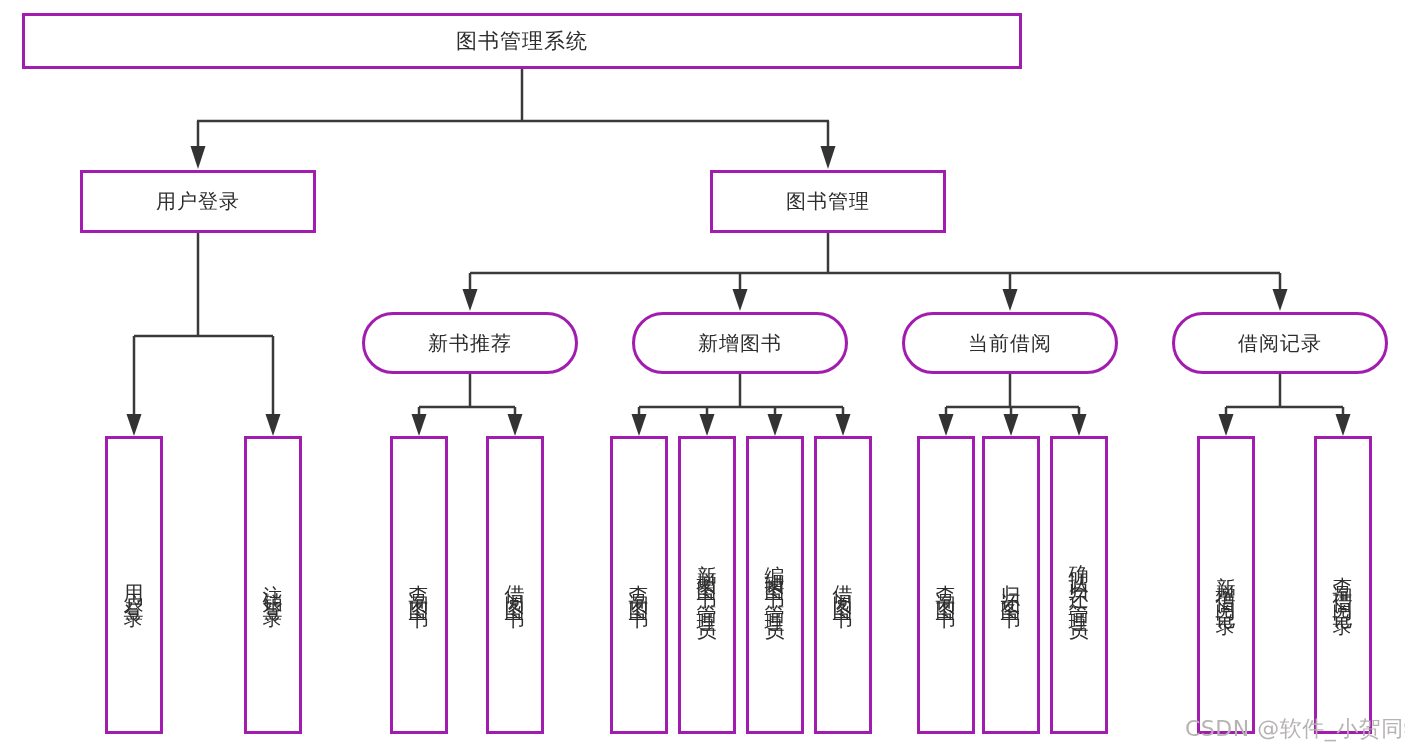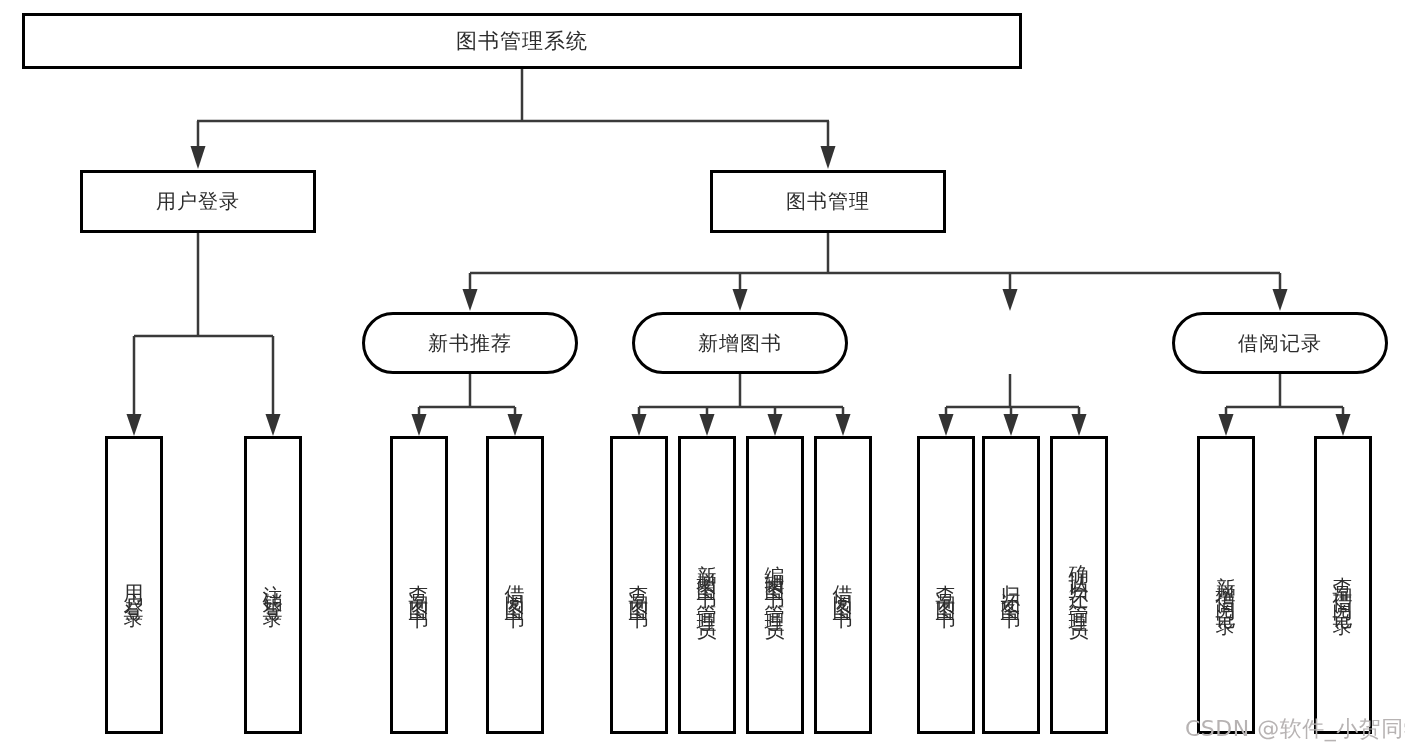--- a/index.html
+++ b/index.html
@@ -28,21 +28,21 @@
     stroke-width: 2.5;
   }
   .connectors polygon {
     fill: #333333;
     stroke: none;
   }
   .node {
     position: absolute;
     box-sizing: border-box;
     background: #ffffff;
-    border: 3px solid #000000;
+    border: 3px solid #a21caf;
     display: flex;
     align-items: center;
     justify-content: center;
     text-align: center;
   }
   .node .lbl {
     font-size: 20px;
     letter-spacing: 1px;
     color: #2d2d2d;
     white-space: nowrap;
@@ -162,20 +162,23 @@
   <div class="node lvl2" style="left:710px;">
     <span class="lbl">图书管理</span>
   </div>
 
   <div class="node lvl3" style="left:362px;">
     <span class="lbl">新书推荐</span>
   </div>
   <div class="node lvl3" style="left:632px;">
     <span class="lbl">新增图书</span>
   </div>
+  <div class="node lvl3" style="left:902px;">
+    <span class="lbl">当前借阅</span>
+  </div>
   <div class="node lvl3" style="left:1172px;">
     <span class="lbl">借阅记录</span>
   </div>
 
   <div class="node leaf" style="left:105px;">
     <span class="lbl">用户登录</span>
   </div>
   <div class="node leaf" style="left:244px;">
     <span class="lbl">注销登录</span>
   </div>

